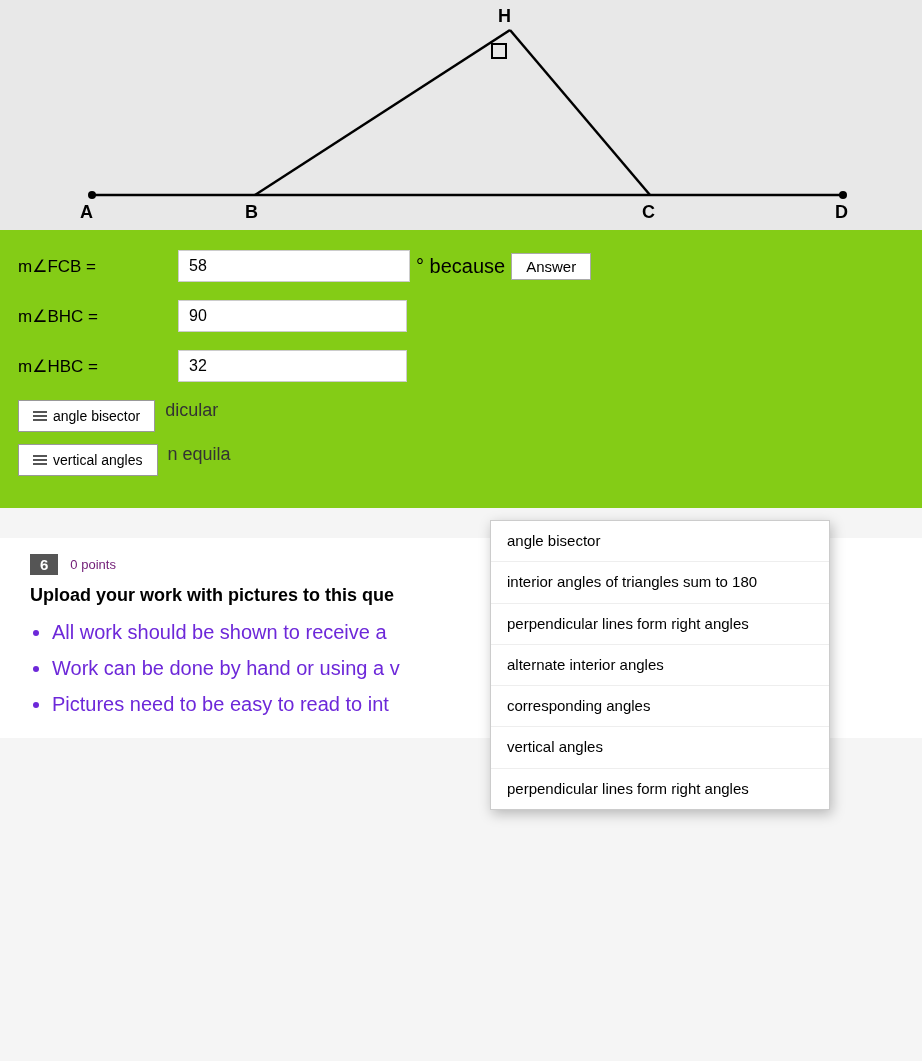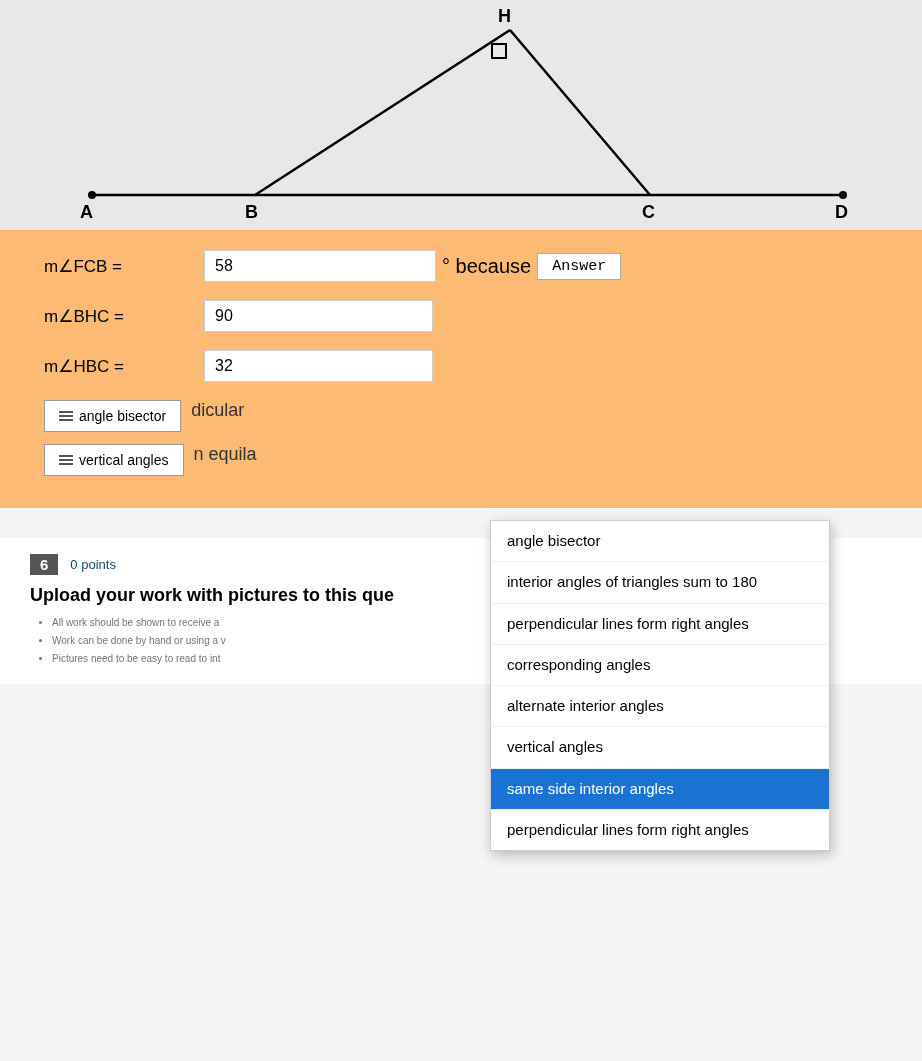--- a/index.html
+++ b/index.html
@@ -23,22 +23,22 @@
       height: 230px;
       background: #e8e8e8;
       overflow: hidden;
     }
     .diagram-svg {
       width: 100%;
       height: 100%;
     }
     
     .math-content {
-      background: #fdba74;
-      padding: 20px 44px;
+      background: #84cc16;
+      padding: 20px 18px;
       position: relative;
     }
     .equation-row {
       display: flex;
       align-items: center;
       margin-bottom: 18px;
       font-size: 17px;
     }
     .equation-label {
       font-size: 17px;
@@ -57,21 +57,20 @@
       font-size: 20px;
     }
     .answer-btn {
       margin-left: 6px;
       border: 1px solid #aaa;
       background: white;
       padding: 4px 14px;
       font-size: 15px;
       cursor: pointer;
       position: relative;
-      font-family: Liberation Mono, monospace;
     }
     
     .buttons-row {
       display: flex;
       gap: 10px;
       flex-wrap: wrap;
       margin-top: 6px;
       margin-bottom: 12px;
     }
     .topic-btn {
@@ -136,33 +135,33 @@
       background: #555;
       color: white;
       font-size: 15px;
       font-weight: bold;
       padding: 2px 10px;
       min-width: 28px;
       text-align: center;
     }
     .q-points {
       font-size: 13px;
-      color: #0c4a6e;
+      color: #701a75;
     }
     .q-title {
       font-size: 18px;
       font-weight: bold;
       margin-bottom: 8px;
     }
     .q-bullets {
       list-style: disc;
       padding-left: 22px;
-      font-size: 10px;
+      font-size: 20px;
       line-height: 1.8;
-      color: #737373;
+      color: #6d28d9;
     }
     .btn-row-2 {
       display: flex;
       gap: 10px;
       margin-top: 6px;
     }
     .partial-right {
       font-size: 18px;
       color: #333;
       margin-right: 4px;
@@ -238,24 +237,23 @@
         </span>
         <span>vertical angles</span>
       </button>
       <span class="partial-right">n equila</span>
     </div>
 
     <div class="dropdown-overlay">
       <div class="dropdown-item">angle bisector</div>
       <div class="dropdown-item">interior angles of triangles sum to 180</div>
       <div class="dropdown-item">perpendicular lines form right angles</div>
+      <div class="dropdown-item">alternate interior angles</div>
       <div class="dropdown-item">corresponding angles</div>
-      <div class="dropdown-item">alternate interior angles</div>
       <div class="dropdown-item">vertical angles</div>
-      <div class="dropdown-item selected">same side interior angles</div>
       <div class="dropdown-item">perpendicular lines form right angles</div>
     </div>
 
   </div>
 
   <div class="question-section" style="margin-top: 30px;">
     <div class="question-header">
       <span class="q-number">6</span>
       <span class="q-points">0 points</span>
     </div>

